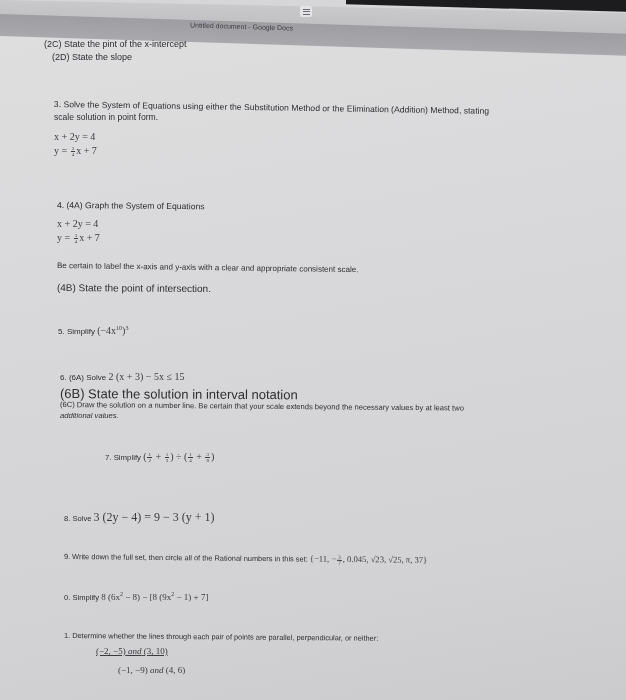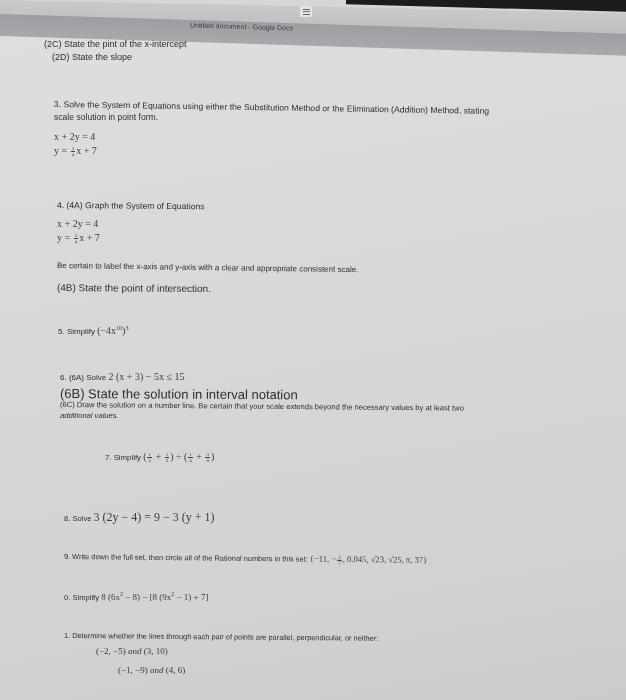--- a/index.html
+++ b/index.html
@@ -111,18 +111,18 @@
 
 <div class="q" style="left:64px;top:550px;font-size:7.4px;transform:rotate(0.6deg);">
   <span>9. Write down the full set, then circle all of the Rational numbers in this set: </span><span class="math" style="font-size:8.6px;"><span>{−11, −</span><span class="frac"><span class="n">3</span><span class="d">7</span></span><span>, 0.045, √23, √25, π, 37}</span></span>
 </div>
 
 <div class="q" style="left:64px;top:588px;font-size:7.6px;">
   <span>0. Simplify </span><span class="math" style="font-size:9px;"><span>8 (6x</span><sup>2</sup><span> − 8) − [8 (9x</span><sup>2</sup><span> − 1) + 7]</span></span>
 </div>
 
 <div class="q" style="left:64px;top:630px;font-size:7.4px;transform:rotate(0.5deg);">1. Determine whether the lines through each pair of points are parallel, perpendicular, or neither:</div>
-<div class="q math" style="left:96px;top:645px;font-size:9px;">
+<div class="q math" style="left:96px;top:645px;font-size:9px;text-decoration:underline;">
   <span>(−2, −5)</span>&nbsp;<span class="ital">and</span>&nbsp;<span>(3, 10)</span>
 </div>
 <div class="q math" style="left:98px;top:664px;font-size:9px;margin-left:20px;">
   <span>(−1, −9)</span>&nbsp;<span class="ital">and</span>&nbsp;<span>(4, 6)</span>
 </div>
 
 </body></html>

